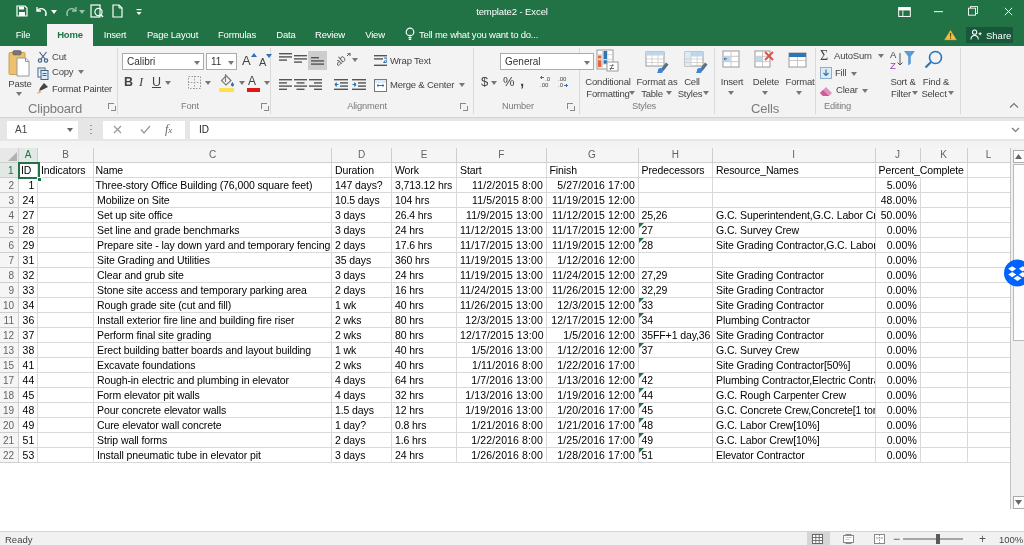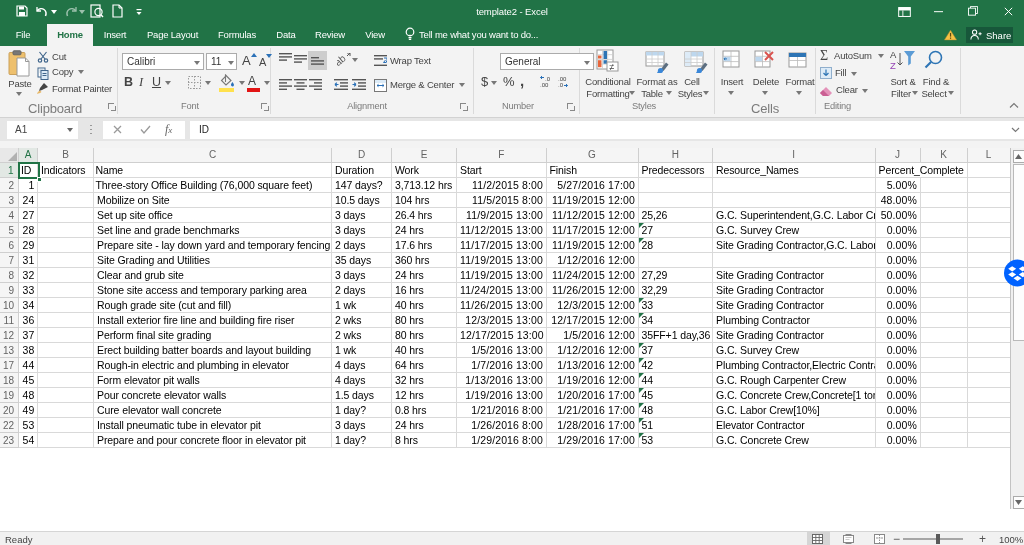--- a/index.html
+++ b/index.html
@@ -699,20 +699,35 @@
             <td class="txt">40 hrs</td>
             <td class="num">1/5/2016 13:00</td>
             <td class="num">1/12/2016 12:00</td>
             <td class="txt grn-tri">37</td>
             <td class="txt">G.C. Survey Crew</td>
             <td class="num">0.00%</td>
             <td></td>
             <td></td>
           </tr>
           <tr>
+            <td class="rowhdr">15</td>
+            <td class="num">41</td>
+            <td></td>
+            <td class="txt">Excavate foundations</td>
+            <td class="txt">2 wks</td>
+            <td class="txt">40 hrs</td>
+            <td class="num">1/11/2016 8:00</td>
+            <td class="num">1/22/2016 17:00</td>
+            <td class="txt"></td>
+            <td class="txt">Site Grading Contractor[50%]</td>
+            <td class="num">0.00%</td>
+            <td></td>
+            <td></td>
+          </tr>
+          <tr>
             <td class="rowhdr">17</td>
             <td class="num">44</td>
             <td></td>
             <td class="txt">Rough-in electric and plumbing in elevator</td>
             <td class="txt">4 days</td>
             <td class="txt">64 hrs</td>
             <td class="num">1/7/2016 13:00</td>
             <td class="num">1/13/2016 12:00</td>
             <td class="txt grn-tri">42</td>
             <td class="txt">Plumbing Contractor,Electric Contractor</td>
@@ -759,45 +774,45 @@
             <td class="txt">0.8 hrs</td>
             <td class="num">1/21/2016 8:00</td>
             <td class="num">1/21/2016 17:00</td>
             <td class="txt grn-tri">48</td>
             <td class="txt">G.C. Labor Crew[10%]</td>
             <td class="num">0.00%</td>
             <td></td>
             <td></td>
           </tr>
           <tr>
+            <td class="rowhdr">21</td>
+            <td class="num">51</td>
+            <td></td>
+            <td class="txt">Strip wall forms</td>
+            <td class="txt">2 days</td>
+            <td class="txt">1.6 hrs</td>
+            <td class="num">1/22/2016 8:00</td>
+            <td class="num">1/25/2016 17:00</td>
+            <td class="txt grn-tri">49</td>
+            <td class="txt">G.C. Labor Crew[10%]</td>
+            <td class="num">0.00%</td>
+            <td></td>
+            <td></td>
+          </tr>
+          <tr>
             <td class="rowhdr">22</td>
             <td class="num">53</td>
             <td></td>
             <td class="txt">Install pneumatic tube in elevator pit</td>
             <td class="txt">3 days</td>
             <td class="txt">24 hrs</td>
             <td class="num">1/26/2016 8:00</td>
             <td class="num">1/28/2016 17:00</td>
             <td class="txt grn-tri">51</td>
             <td class="txt">Elevator Contractor</td>
-            <td class="num">0.00%</td>
-            <td></td>
-            <td></td>
-          </tr>
-          <tr>
-            <td class="rowhdr">23</td>
-            <td class="num">54</td>
-            <td></td>
-            <td class="txt">Prepare and pour concrete floor in elevator pit</td>
-            <td class="txt">1 day?</td>
-            <td class="txt">8 hrs</td>
-            <td class="num">1/29/2016 8:00</td>
-            <td class="num">1/29/2016 17:00</td>
-            <td class="txt grn-tri">53</td>
-            <td class="txt">G.C. Concrete Crew</td>
             <td class="num">0.00%</td>
             <td></td>
             <td></td>
           </tr>
         </tbody>
   </table>
   </div>
   <div class="abs" id="selbox"></div>
   <div class="abs" id="selhandle"></div>
   <div class="abs" id="vscroll">

